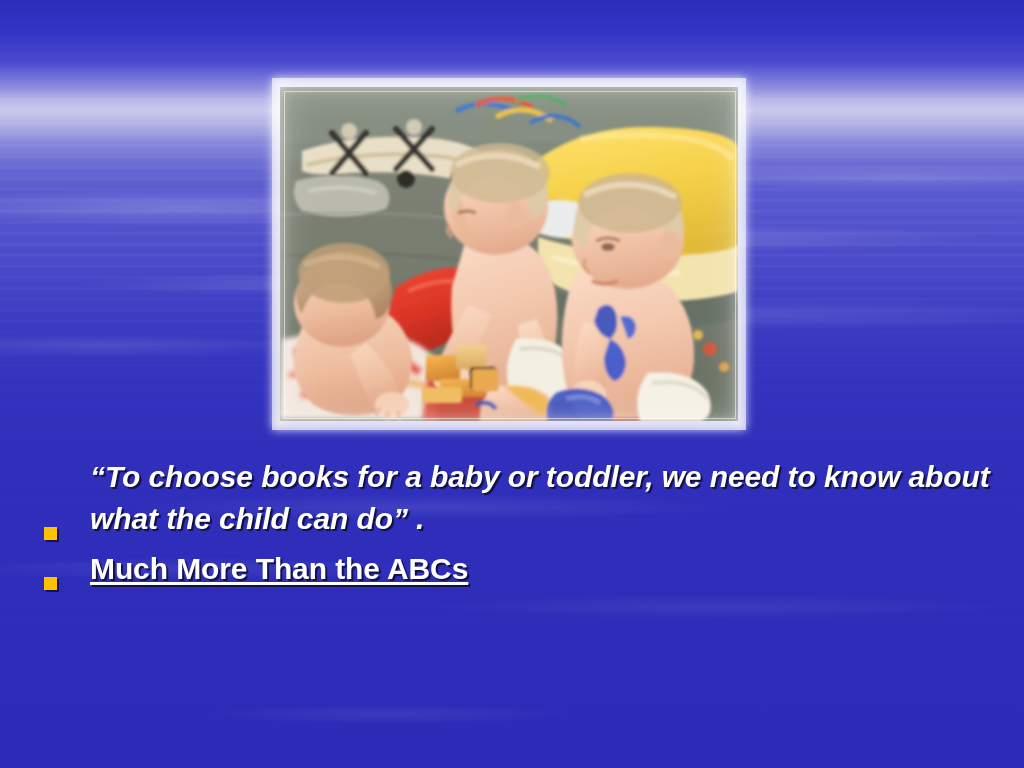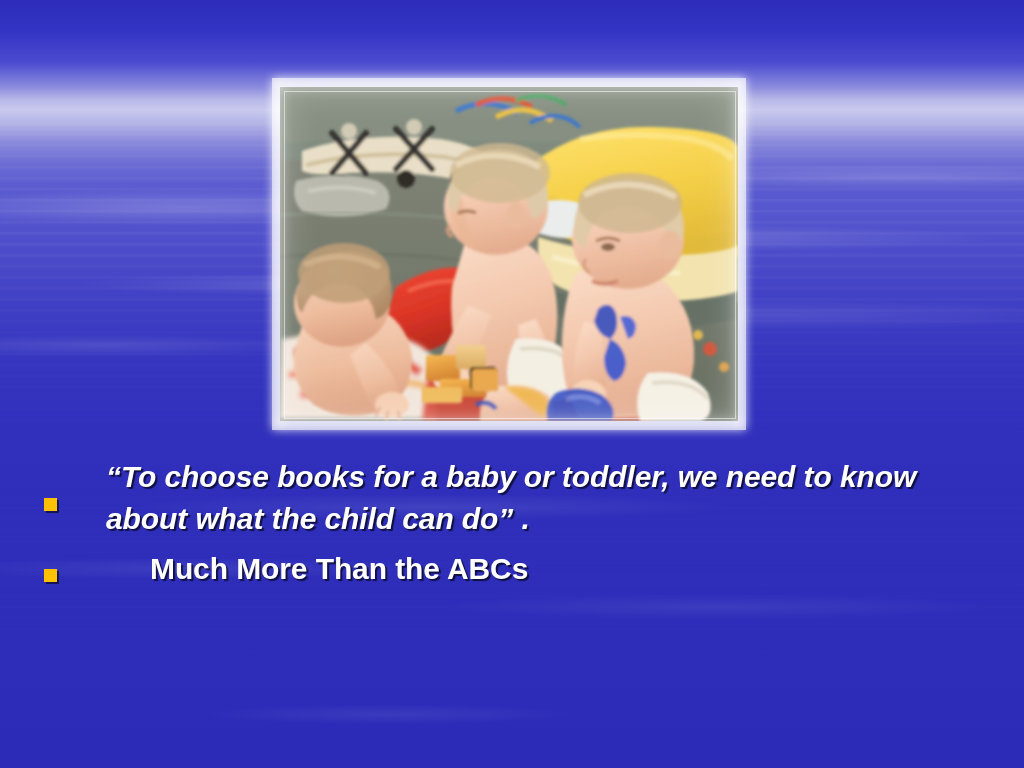--- a/index.html
+++ b/index.html
@@ -142,44 +142,43 @@
 
   
   #bullets {
     position: absolute;
     left: 44px;
     top: 456px;
     width: 950px;
   }
   .bullet-row {
     display: flex;
-    align-items: center;
+    align-items: flex-end;
     margin-bottom: 8px;
-    gap: 16px;
   }
   .bullet-marker {
     flex: 0 0 auto;
     width: 13px;
     height: 13px;
     margin-top: 12px;
     margin-right: 33px;
     background: #ffc000;
     box-shadow: 2px 2px 0 rgba(0,0,0,0.55);
   }
   .bullet-text {
     flex: 1 1 auto;
     color: #ffffff;
     font-size: 30px;
     line-height: 42px;
     font-weight: bold;
     letter-spacing: -0.1px;
     text-shadow: 2px 2px 1px rgba(0,0,0,0.65);
   }
   .bullet-text.italic { font-style: italic; }
-  .bullet-text.underline { text-underline-offset: 3px; margin-left: 44px; }
+  .bullet-text.underline { text-decoration: underline; text-underline-offset: 3px; }
 </style>
 </head>
 <body>
 
 <div id="slide">
 
   <div class="bg-base"></div>
   <div class="bg-wisps"></div>
   <div class="bg-soft-clouds"></div>
 

